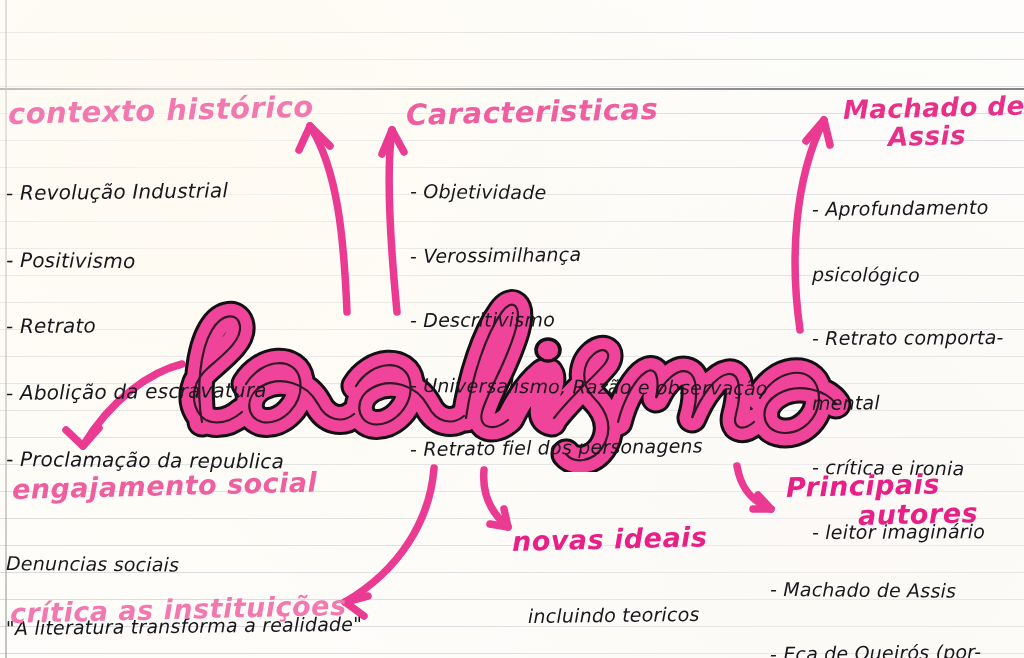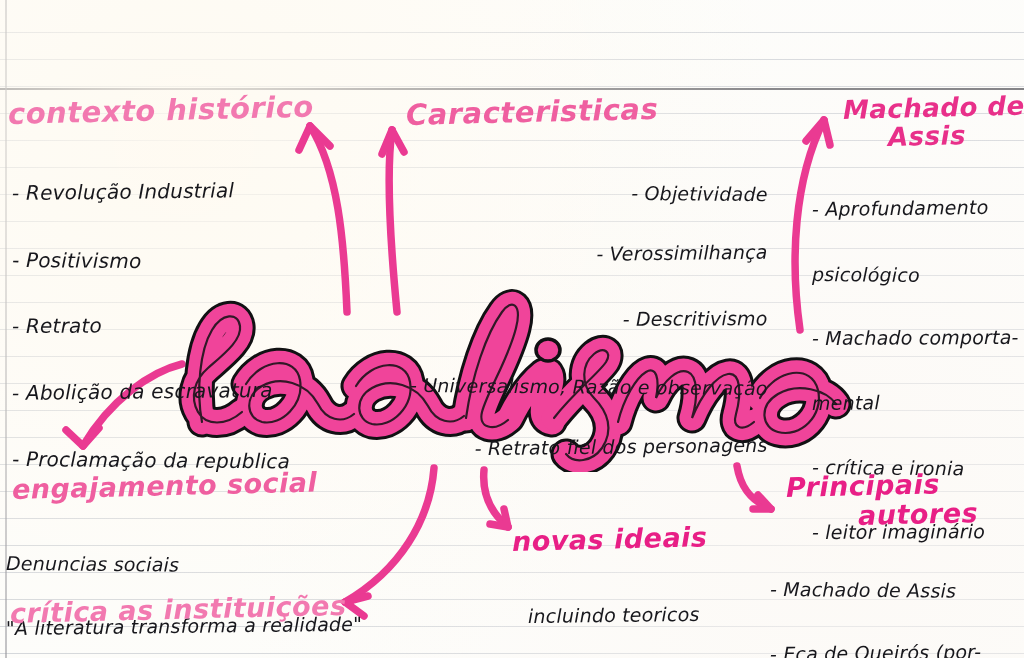--- a/index.html
+++ b/index.html
@@ -211,45 +211,45 @@
         <path class="hair" d="M 468 150 C 474 126 486 106 496 100 C 506 94 510 106 506 126 C 514 108 528 96 538 100 C 548 104 548 126 542 146 C 552 122 566 104 578 102 C 590 100 592 120 586 142 C 582 156 592 160 604 150"></path>
         <path class="hair" d="M 610 126 C 626 96 662 92 668 118 C 674 144 650 166 628 160 C 612 156 608 134 628 122 C 648 110 676 118 686 132"></path>
       </g>
 
       <ellipse cx="398" cy="78" rx="12" ry="11" fill="#f0449a" stroke="#111113" stroke-width="3.5"></ellipse>
     </svg>
   </div>
 
   <div class="hw title pink-light" style="left:8px; top:100px; font-size:29px;">contexto histórico</div>
 
-  <div class="hw body-ink" style="left:12px; top:140px;">
+  <div class="hw body-ink" style="left:6px; top:140px;">
     <span class="ln sk1">- Revolução Industrial</span>
     <span class="ln sk2">- Positivismo</span>
     <span class="ln sk3">- Retrato</span>
     <span class="ln sk1">- Abolição da escravatura</span>
     <span class="ln sk2">- Proclamação da republica</span>
   </div>
 
   <div class="hw title pink-mid" style="left:406px; top:101px; font-size:29px;">Caracteristicas</div>
 
-  <div class="hw body-ink" style="left:410px; top:140px; font-size:19px;text-align:right;">
+  <div class="hw body-ink" style="left:410px; top:140px; font-size:19px;">
     <span class="ln sk2">- Objetividade</span>
     <span class="ln sk1">- Verossimilhança</span>
     <span class="ln sk3">- Descritivismo</span>
     <span class="ln sk2">- Universalismo, Razão e observação</span>
     <span class="ln sk1">- Retrato fiel dos personagens</span>
   </div>
 
   <div class="hw title pink-deep" style="left:843px; top:97px; font-size:26px;">Machado de</div>
   <div class="hw title pink-deep" style="left:888px; top:124px; font-size:26px;">Assis</div>
 
   <div class="hw body-ink" style="left:812px; top:158px; font-size:19px;font-style:italic;">
     <span class="ln sk1">- Aprofundamento</span>
     <span class="ln sk2">psicológico</span>
-    <span class="ln sk3">- Machado comporta-</span>
+    <span class="ln sk3">- Retrato comporta-</span>
     <span class="ln sk1">mental</span>
     <span class="ln sk2">- crítica e ironia</span>
     <span class="ln sk3">- leitor imaginário</span>
   </div>
 
   <div class="hw title pink-mid" style="left:12px; top:476px; font-size:27px;">engajamento social</div>
 
   <div class="hw body-ink" style="left:6px; top:512px; font-size:19px;">
     <span class="ln sk2">Denuncias sociais</span>
     <span class="ln sk1">"A literatura transforma a realidade"</span>

